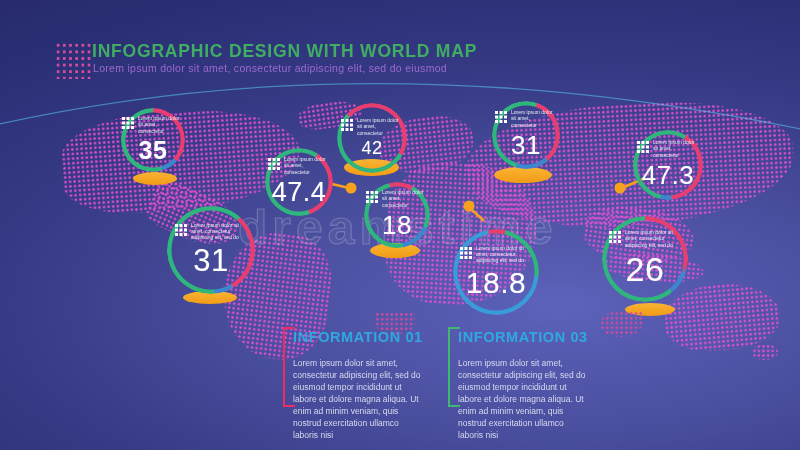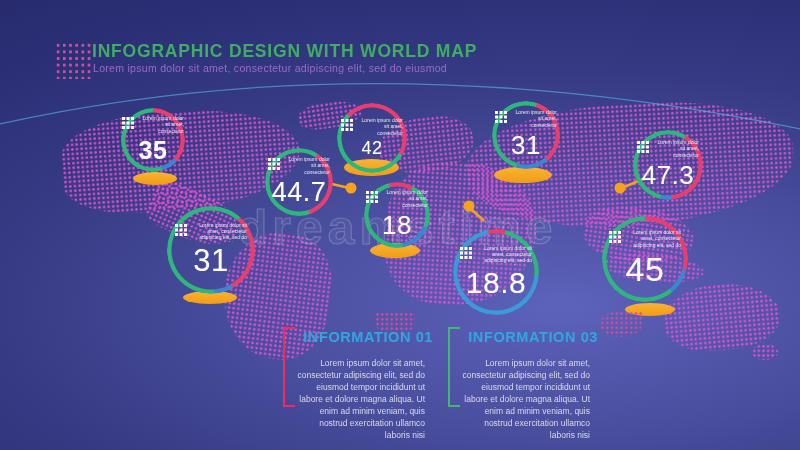--- a/index.html
+++ b/index.html
@@ -1,18 +1,18 @@
 <!DOCTYPE html>
 <html><head>
 <meta charset="utf-8">
 <style>
   html,body{margin:0;padding:0;}
   body{width:800px;height:450px;overflow:hidden;font-family:"Liberation Sans",sans-serif;}
   .stage{position:relative;width:800px;height:450px;overflow:hidden;
-    background:radial-gradient(130% 95% at 70% 68%, #5d62bb 0%, #4a4f9f 28%, #363a84 55%, #2a2e74 78%, #252968 100%);text-align:right;}
+    background:radial-gradient(130% 95% at 70% 68%, #5d62bb 0%, #4a4f9f 28%, #363a84 55%, #2a2e74 78%, #252968 100%);}
 
   
   .deco-grid{position:absolute;left:55px;top:42px;width:38px;height:37px;
     background-image:radial-gradient(circle,#d84a9d 1.3px,transparent 1.6px);
     background-size:6.2px 6.6px;}
   .title{position:absolute;left:92px;top:41px;font-size:17.5px;font-weight:bold;
     letter-spacing:0.8px;color:#3fae62;}
   .subtitle{position:absolute;left:93px;top:62px;font-size:10.5px;color:#9b6bce;letter-spacing:0.3px;}
 
   
@@ -187,21 +187,21 @@
     </div>
   </div>
 
   <div class="marker m53">
     <div class="ring"></div>
     <div class="inner">
       <div class="row">
           <span class="grid-icon"></span>
         <span class="desc">Lorem ipsum dolor sit amet, consectetur adipiscing elit, sed do eiusmod tempor</span>
         </div>
-      <div class="num">44.7</div>
+      <div class="num">47.4</div>
     </div>
   </div>
 
   <div class="marker m47">
     <div class="ring"></div>
     <div class="inner">
       <div class="row">
           <span class="grid-icon"></span>
         <span class="desc">Lorem ipsum dolor sit amet, consectetur adipiscing elit, sed do eiusmod tempor</span>
         </div>
@@ -242,21 +242,21 @@
     </div>
   </div>
 
   <div class="marker m33 big">
     <div class="ring"></div>
     <div class="inner">
       <div class="row">
           <span class="grid-icon"></span>
         <span class="desc">Lorem ipsum dolor sit amet, consectetur adipiscing elit, sed do eiusmod tempor</span>
         </div>
-      <div class="num">45</div>
+      <div class="num">26</div>
     </div>
   </div>
 
   <div class="deco-dots-1"></div>
   <div class="deco-dots-2"></div>
 
   <div class="info info-1">
     <div class="bracket"></div>
     <div class="info-title">INFORMATION 01</div>
     <div class="info-body">Lorem ipsum dolor sit amet, consectetur adipiscing elit, sed do eiusmod tempor incididunt ut labore et dolore magna aliqua. Ut enim ad minim veniam, quis nostrud exercitation ullamco laboris nisi</div>

